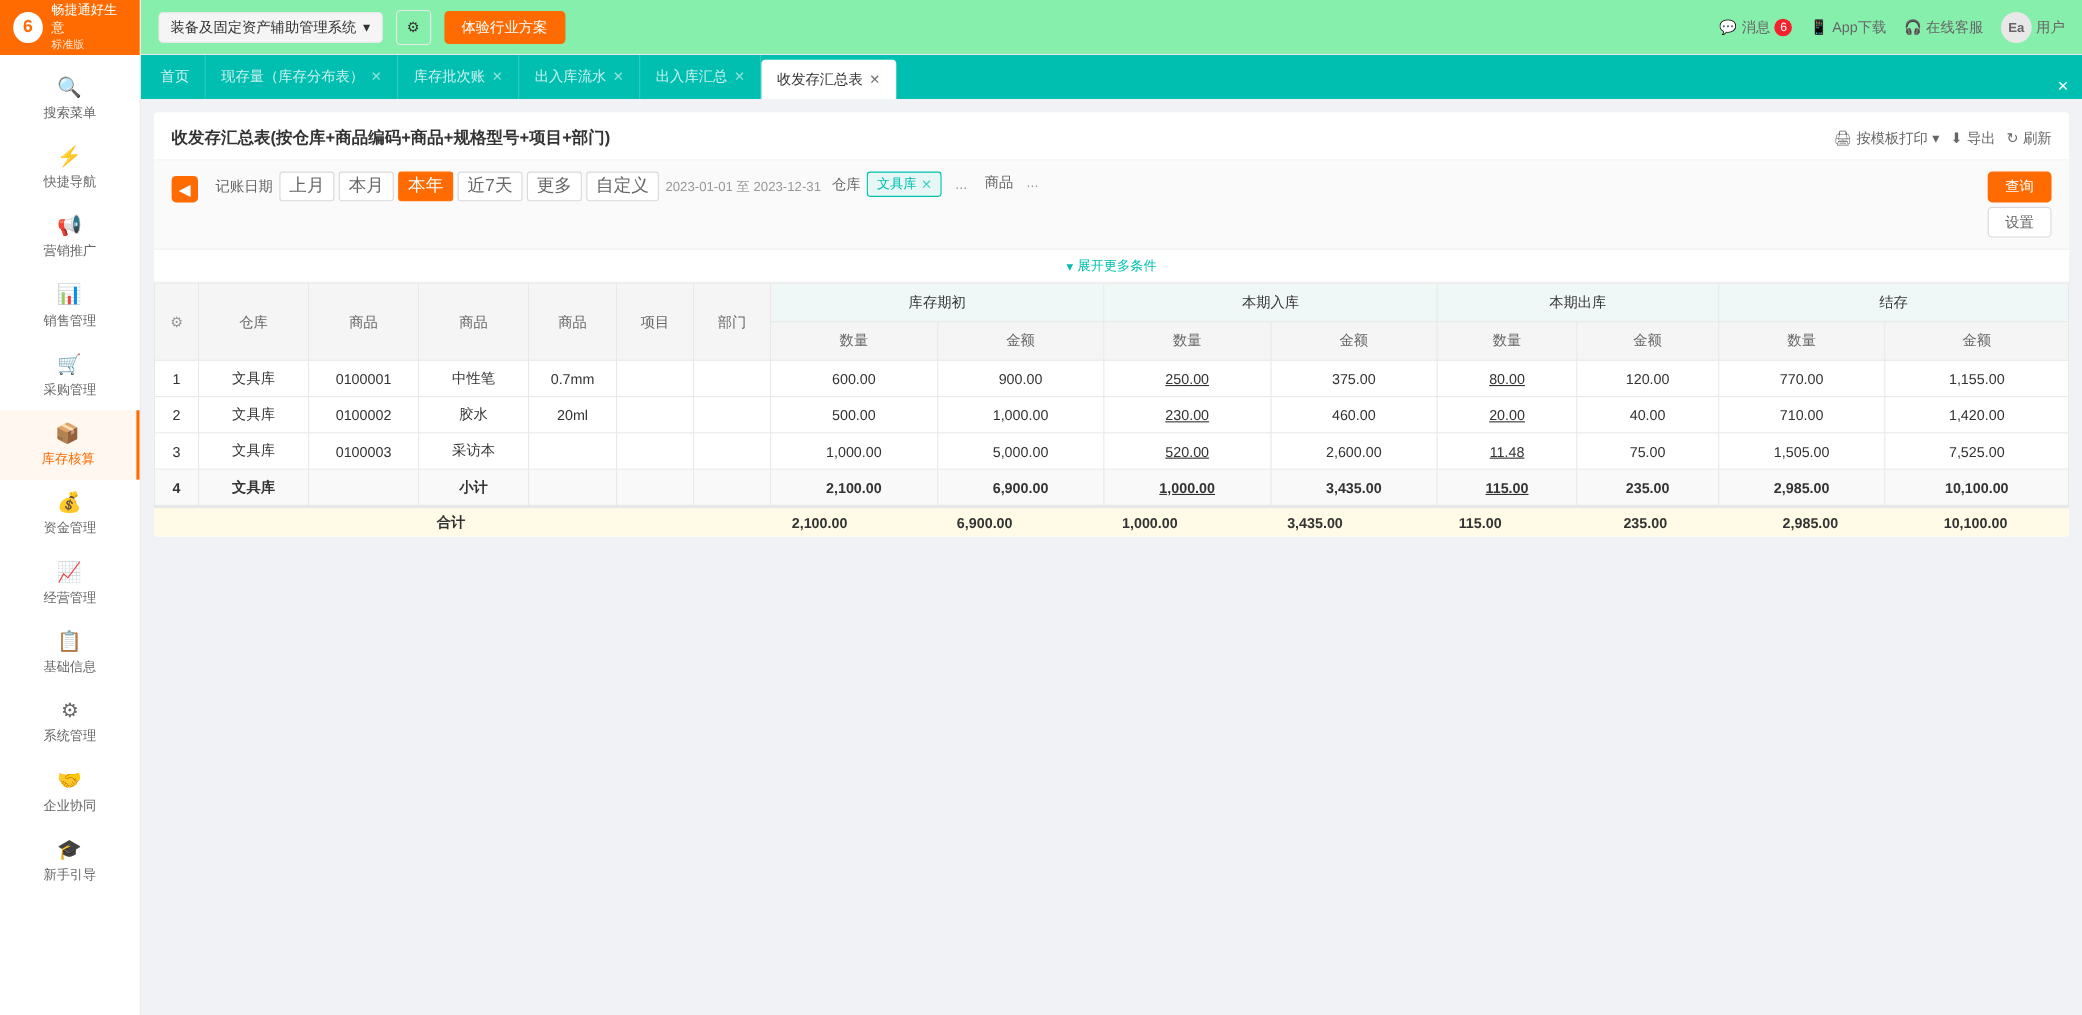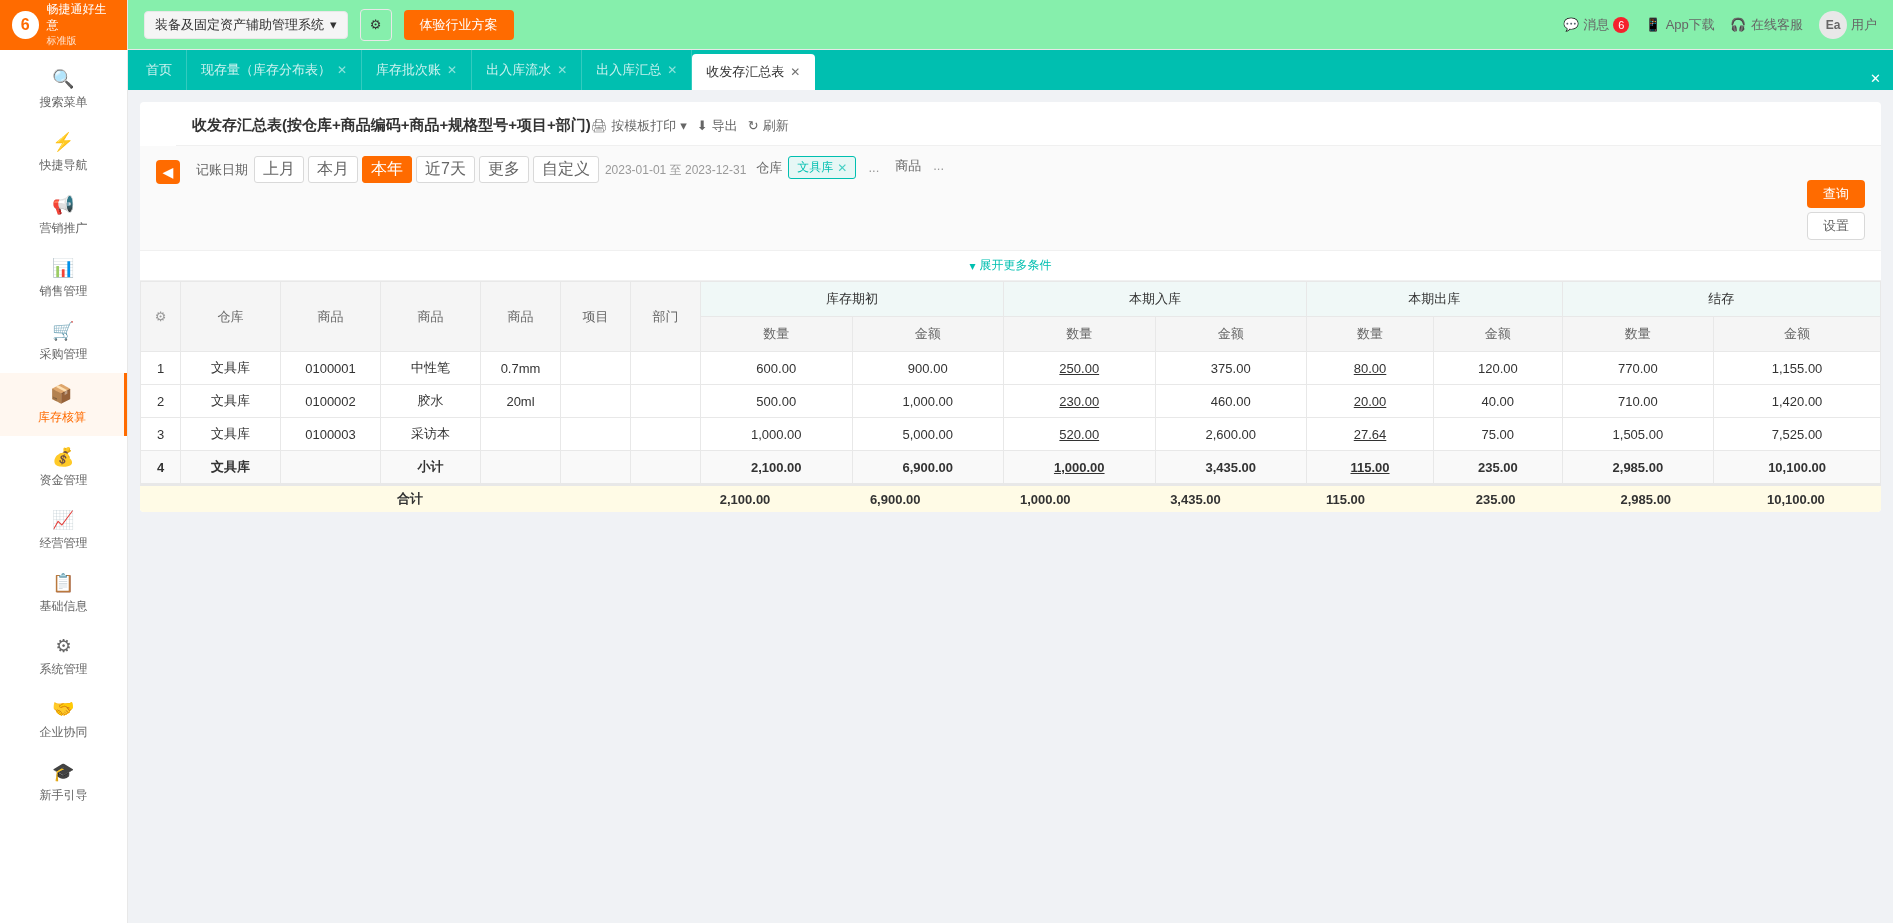--- a/index.html
+++ b/index.html
@@ -34,42 +34,42 @@
     .tab { display: flex; align-items: center; gap: 6px; padding: 0 14px; height: 40px; cursor: pointer; color: rgba(255,255,255,0.8); font-size: 13px; border-right: 1px solid rgba(255,255,255,0.2); }
     .tab.active { background: #fff; color: #333; border-radius: 4px 4px 0 0; height: 36px; margin-top: 4px; }
     .tab-close { font-size: 12px; color: currentColor; opacity: 0.7; }
     .tabbar-close-btn { margin-left: auto; color: #fff; padding: 4px 8px; cursor: pointer; }
 
     
     .content { flex: 1; background: #f0f2f5; overflow: auto; }
     .page-container { margin: 12px; background: #fff; border-radius: 4px; overflow: hidden; }
 
     
-    .page-header { padding: 14px 16px 10px; border-bottom: 1px solid #f0f0f0; display: flex; align-items: center; justify-content: flex-start; margin-left: 36px; }
+    .page-header { padding: 14px 16px 10px; border-bottom: 1px solid #f0f0f0; display: flex; align-items: center; justify-content: space-between; }
     .page-title { font-size: 15px; font-weight: bold; color: #333; }
     .page-actions { display: flex; align-items: center; gap: 10px; }
     .page-action-btn { display: flex; align-items: center; gap: 4px; color: #666; cursor: pointer; font-size: 13px; }
 
     
     .filter-bar { padding: 10px 16px; display: flex; align-items: flex-start; gap: 16px; background: #fafafa; border-bottom: 1px solid #f0f0f0; }
     .filter-toggle-btn { width: 24px; height: 24px; background: #ff6b00; color: #fff; border: none; border-radius: 4px; cursor: pointer; display: flex; align-items: center; justify-content: center; font-size: 14px; flex-shrink: 0; margin-top: 4px; }
     .filter-fields { display: flex; flex: 1; flex-wrap: wrap; gap: 10px; align-items: flex-start; }
     .filter-group { display: flex; align-items: center; gap: 6px; }
     .filter-label { color: #666; font-size: 13px; white-space: nowrap; }
     .filter-date-btns { display: flex; gap: 4px; align-items: center; }
     .filter-date-btn { padding: 2px 8px; border: 1px solid #d9d9d9; border-radius: 3px; cursor: pointer; font-size: 16px; background: #fff; color: #666; }
     .filter-date-btn.active { background: #ff6b00; color: #fff; border-color: #ff6b00; }
     .filter-date-range { font-size: 12px; color: #999; margin-top: 2px; }
     .filter-warehouse { display: flex; align-items: center; gap: 6px; }
     .filter-tag { display: flex; align-items: center; gap: 4px; background: #e6f7f5; border: 1px solid #00bfb0; border-radius: 3px; padding: 2px 8px; font-size: 12px; color: #00bfb0; }
     .filter-tag-close { cursor: pointer; opacity: 0.7; }
     .filter-dots { color: #999; cursor: pointer; padding: 2px 6px; }
     .filter-product { display: flex; align-items: center; gap: 6px; }
     .filter-actions { display: flex; flex-direction: column; gap: 4px; align-self: flex-start; }
-    .btn-query { background: #ff6b00; color: #fff; border: none; border-radius: 4px; padding: 5px 16px; cursor: pointer; font-size: 13px; margin-top: 24px; }
+    .btn-query { background: #ff6b00; color: #fff; border: none; border-radius: 4px; padding: 5px 16px; cursor: pointer; font-size: 13px; }
     .btn-settings { background: #fff; color: #666; border: 1px solid #d9d9d9; border-radius: 4px; padding: 4px 12px; cursor: pointer; font-size: 13px; }
 
     
     .expand-more { display: flex; justify-content: center; padding: 6px; border-bottom: 1px solid #f0f0f0; }
     .expand-btn { display: flex; align-items: center; gap: 4px; cursor: pointer; color: #00bfb0; font-size: 12px; }
 
     
     .table-container { overflow: auto; }
     table { width: 100%; border-collapse: collapse; font-size: 13px; }
     thead tr th { background: #f5f5f5; border: 1px solid #e8e8e8; padding: 8px 10px; text-align: center; color: #666; font-weight: normal; white-space: nowrap; }
@@ -344,21 +344,21 @@
     <td>文具库</td>
     <td>0100003</td>
     <td>采访本</td>
     <td></td>
     <td></td>
     <td></td>
     <td>1,000.00</td>
     <td>5,000.00</td>
     <td><span class="underline-link">520.00</span></td>
     <td>2,600.00</td>
-    <td><span class="underline-link">27.64</span></td>
+    <td><span class="underline-link">11.48</span></td>
     <td>75.00</td>
     <td>1,505.00</td>
     <td>7,525.00</td>
   </tr>
               <tr class="subtotal">
   <td>4</td>
   <td>文具库</td>
   <td></td>
   <td>小计</td>
   <td></td>

